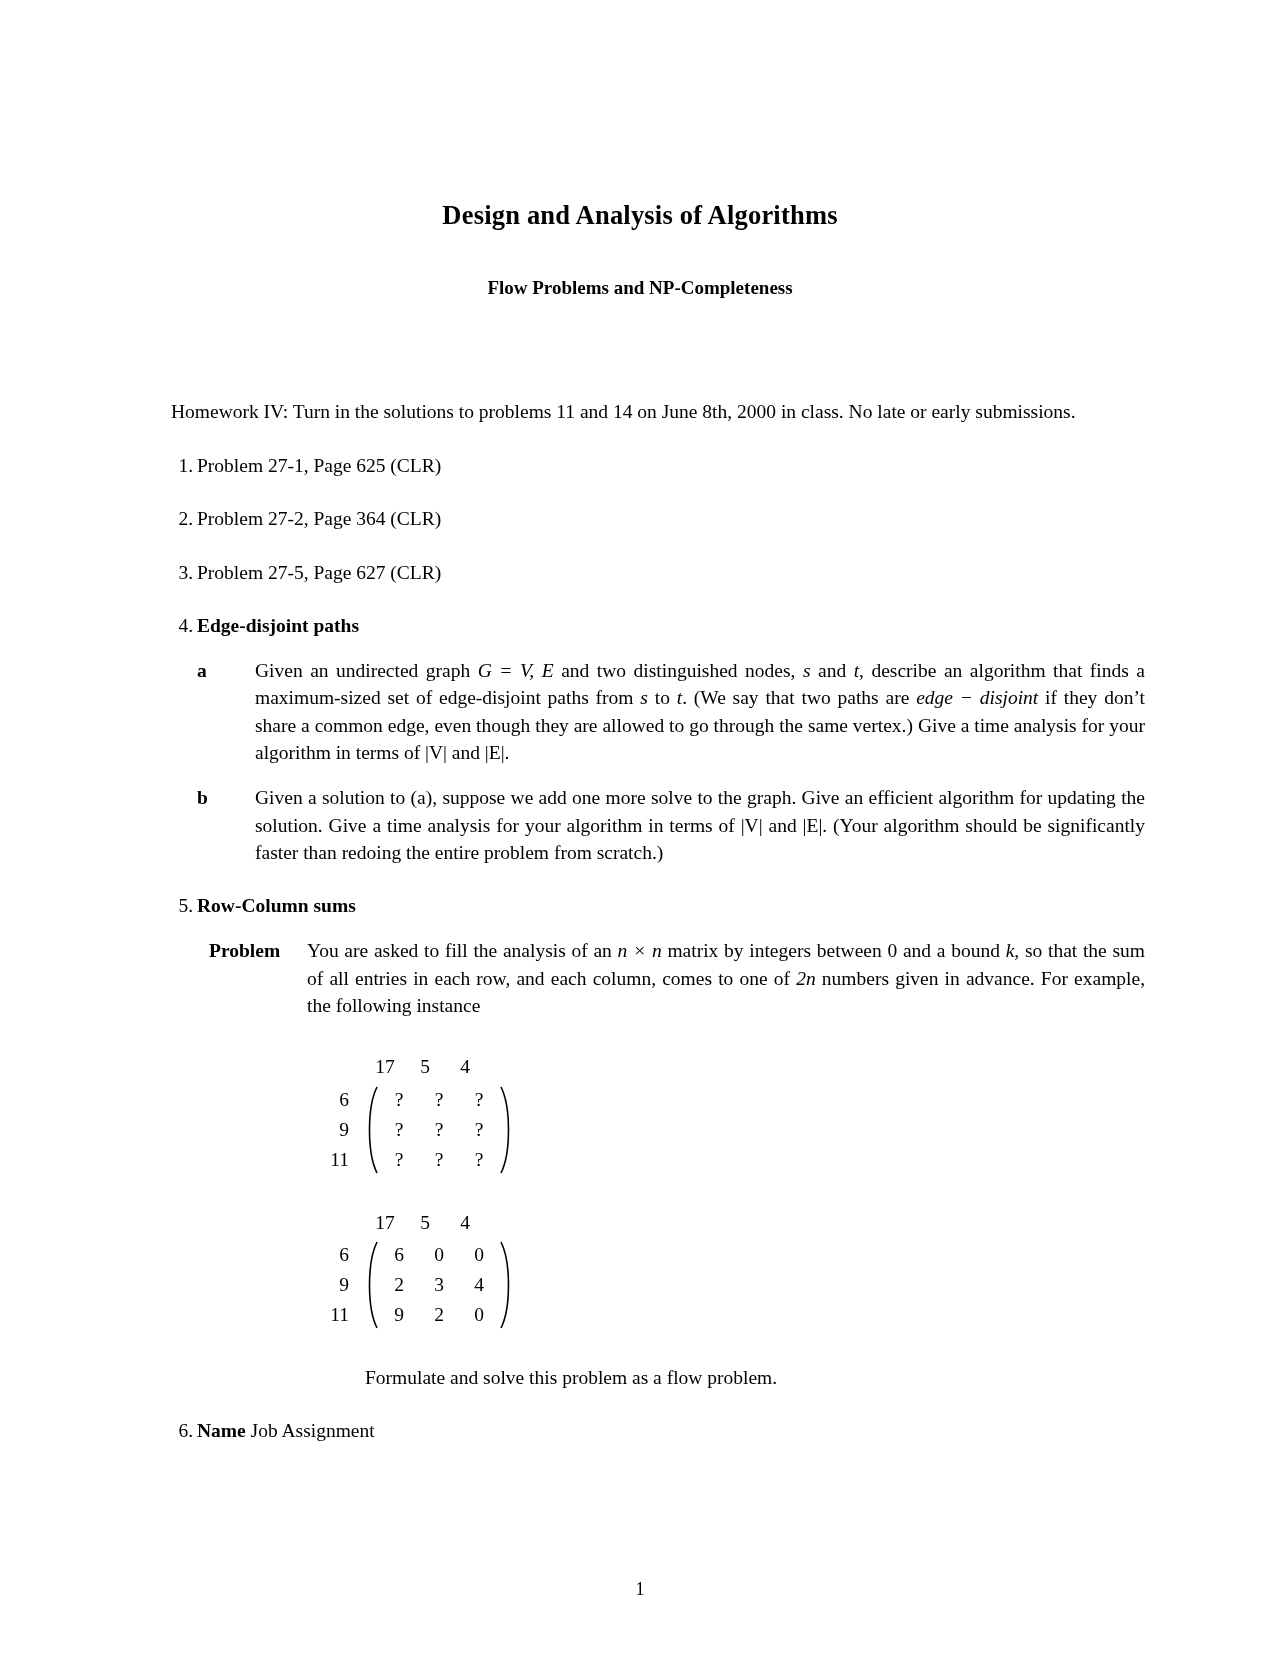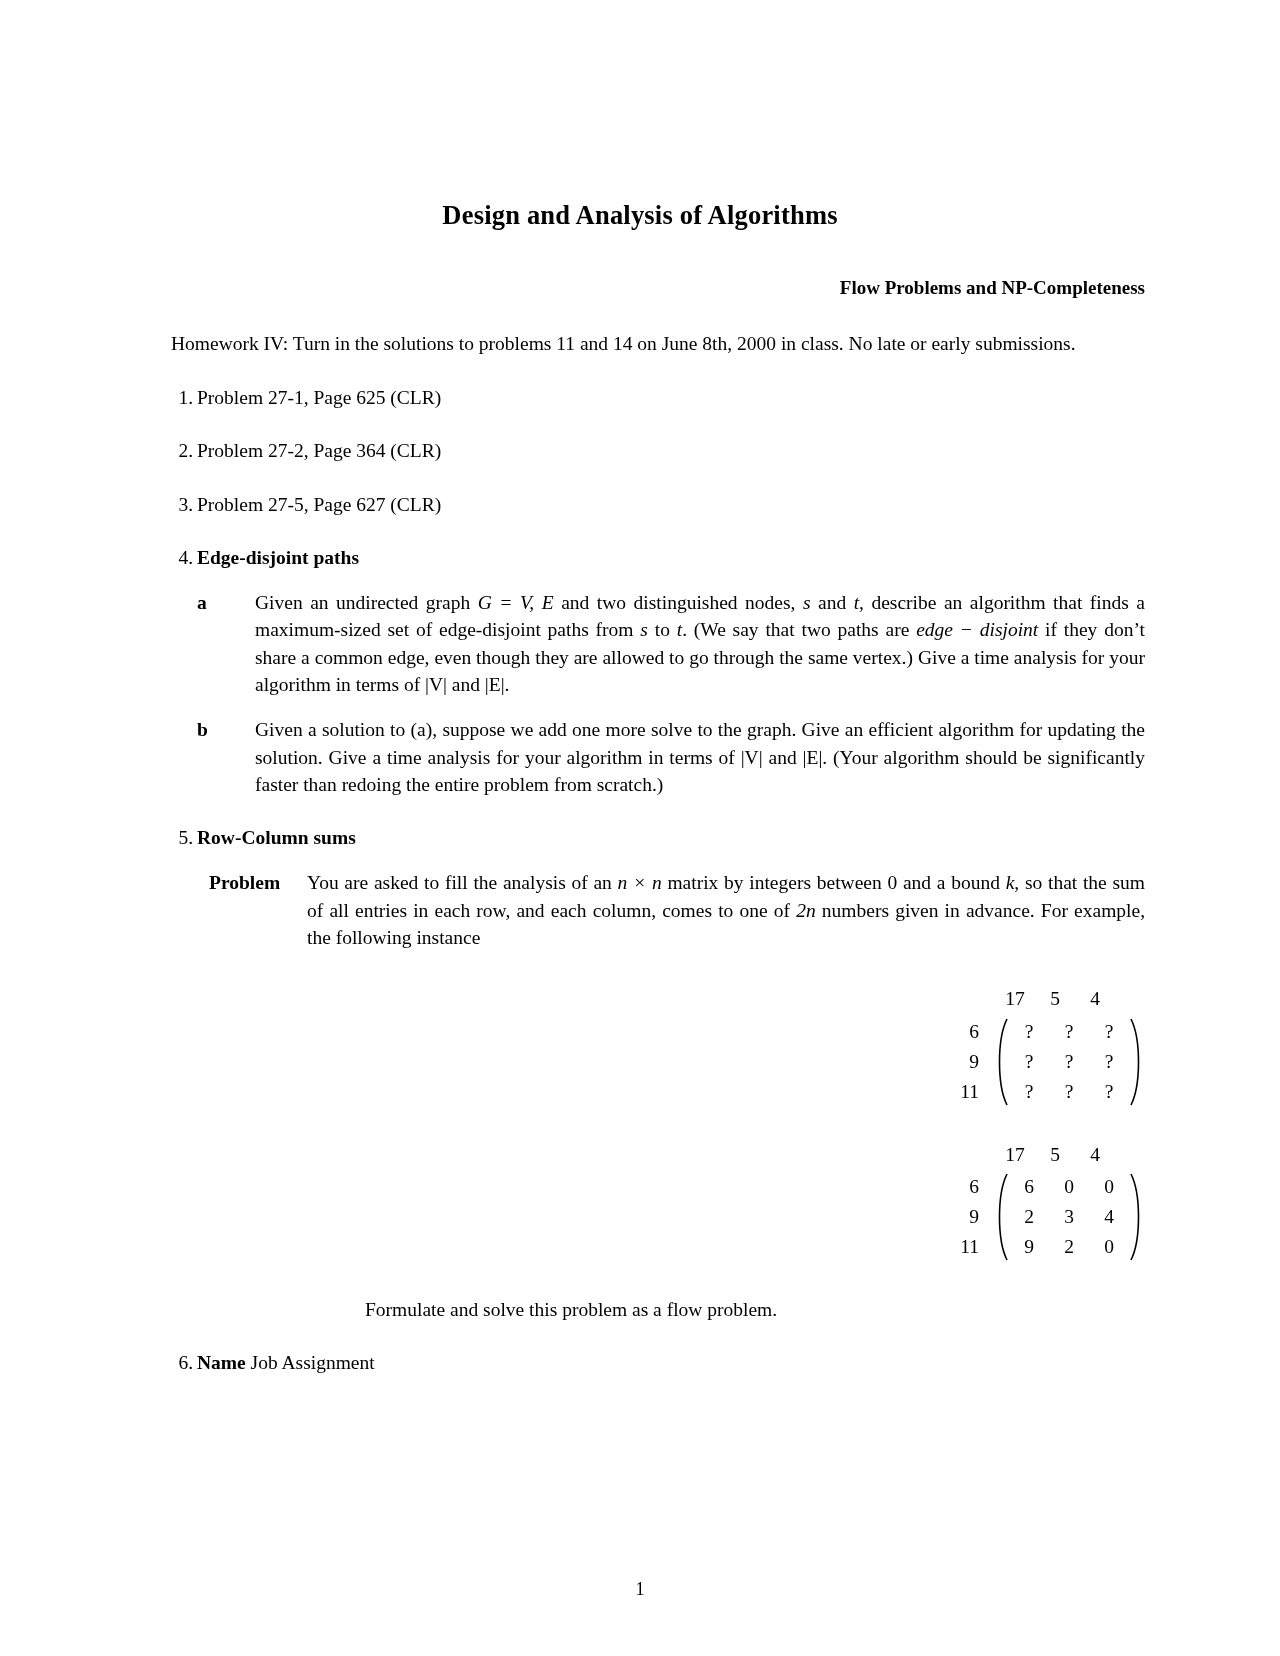--- a/index.html
+++ b/index.html
@@ -22,27 +22,27 @@
     position: relative;
   }
   .doc-title {
     text-align: center;
     font-size: 26.5px;
     font-weight: bold;
     letter-spacing: 0.2px;
     margin: 0 0 0 0;
   }
   .doc-subtitle {
-    text-align: right;
+    text-align: center;
     font-size: 19px;
     font-weight: bold;
     margin: 46px 0 0 0;
   }
   .intro {
-    margin-top: 32px;
+    margin-top: 100px;
     font-size: 19.5px;
     line-height: 1.38;
     text-align: justify;
     text-indent: 36px;
   }
   ol.problems {
     list-style: none;
     margin: 26px 0 0 0;
     padding: 0;
   }
@@ -82,21 +82,21 @@
   }
   .sublist > li.problem-item { padding-left: 110px; }
   .sublist > li.problem-item .lab { left: 12px; }
   i, .math {
     font-family: "Liberation Serif", serif;
   }
   .mathup { font-style: normal; }
   .matrix-block {
     margin: 34px 0 0 0;
     display: flex;
-    justify-content: flex-end;
+    justify-content: flex-start;
   }
   .matrix-wrap {
     display: inline-block;
     font-size: 19.5px;
   }
   .col-head {
     display: flex;
     justify-content: flex-start;
     margin-left: 58px;
     margin-bottom: 4px;

